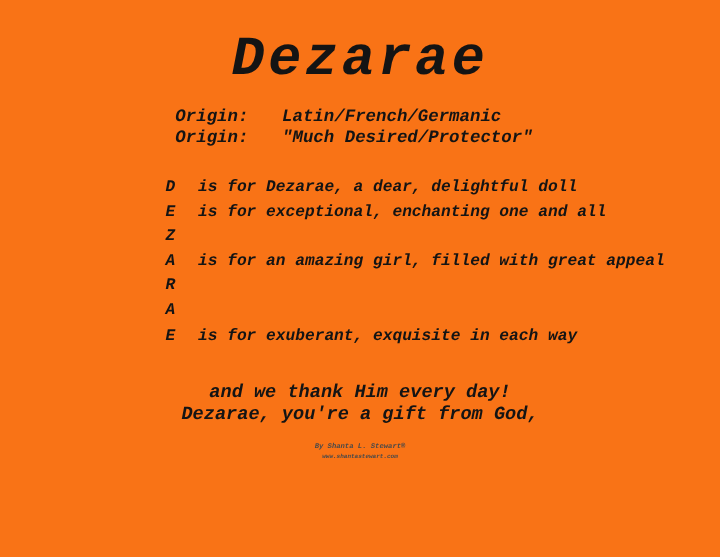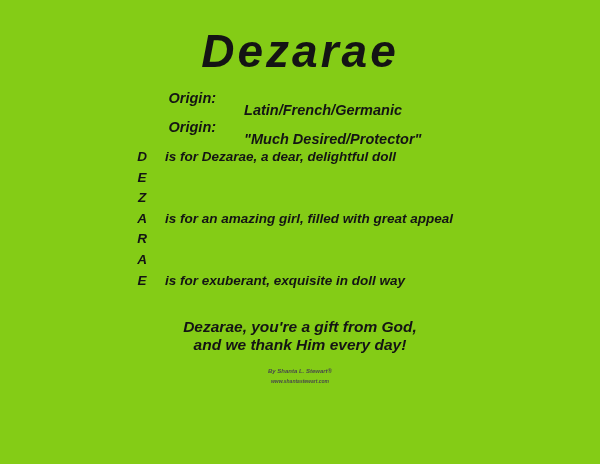--- a/index.html
+++ b/index.html
@@ -1,22 +1,22 @@
 <!DOCTYPE html>
 <html><head>
 <meta charset="utf-8">
 <style>
   html, body { margin: 0; padding: 0; background: #ffffff; }
   .page {
     position: relative;
     width: 600px;
     height: 464px;
-    background: #84cc16;
+    background: #f97316;
     overflow: hidden;
-    font-family: Liberation Sans, sans-serif;
+    font-family: Liberation Mono, monospace;
     color: #141414;
   }
   .title {
     position: absolute;
     top: 24px;
     left: 0;
     width: 100%;
     text-align: center;
     font-size: 46px;
     font-style: italic;
@@ -32,21 +32,21 @@
     grid-template-columns: max-content max-content;
     justify-content: center;
     column-gap: 28px;
     row-gap: 1px;
     font-style: italic;
     font-weight: bold;
     font-size: 14.5px;
     transform: translateX(-5px);
   }
   .details .lbl { text-align: center; }
-  .details .val { text-align: left; margin-top: 12px; }
+  .details .val { text-align: left; }
   .poem {
     position: absolute;
     top: 147px;
     left: 134px;
     font-style: italic;
     font-weight: bold;
     font-size: 13.5px;
     line-height: 20.6px;
   }
   .poem-row { display: flex; }
@@ -95,43 +95,44 @@
     <div class="val">"Much Desired/Protector"</div>
   </div>
 
   <div class="poem">
     <div class="poem-row">
       <span class="letter">D</span>
       <span class="ptext">is for Dezarae, a dear, delightful doll</span>
     </div>
     <div class="poem-row">
       <span class="letter">E</span>
+      <span class="ptext">is for exceptional, enchanting one and all</span>
     </div>
     <div class="poem-row">
       <span class="letter">Z</span>
     </div>
     <div class="poem-row">
       <span class="letter">A</span>
       <span class="ptext">is for an amazing girl, filled with great appeal</span>
     </div>
     <div class="poem-row">
       <span class="letter">R</span>
     </div>
     <div class="poem-row">
       <span class="letter">A</span>
     </div>
     <div class="poem-row">
       <span class="letter">E</span>
-      <span class="ptext">is for exuberant, exquisite in doll way</span>
+      <span class="ptext">is for exuberant, exquisite in each way</span>
     </div>
   </div>
 
   <div class="closing">
+    <div>and we thank Him every day!</div>
     <div>Dezarae, you're a gift from God,</div>
-    <div>and we thank Him every day!</div>
   </div>
 
   <div class="credit">
     <span class="c1">By Shanta L. Stewart®</span>
     <span class="c2">www.shantastewart.com</span>
   </div>
 
 </div>
 
 </body></html>

